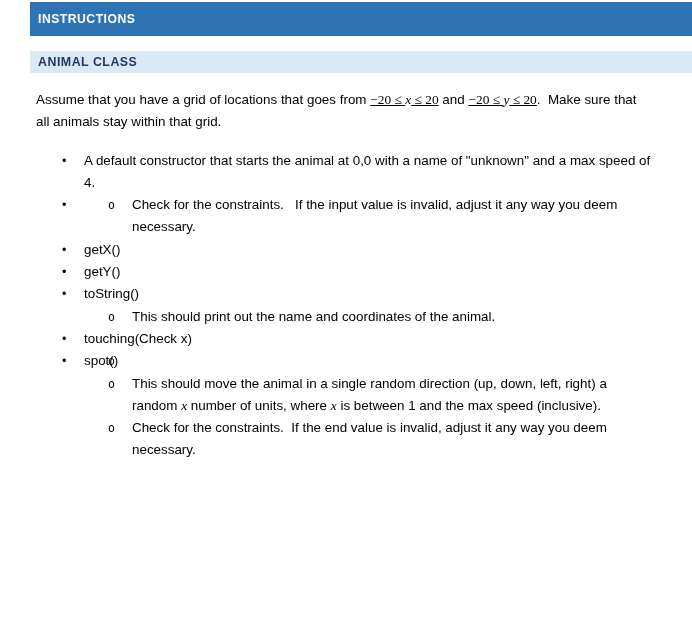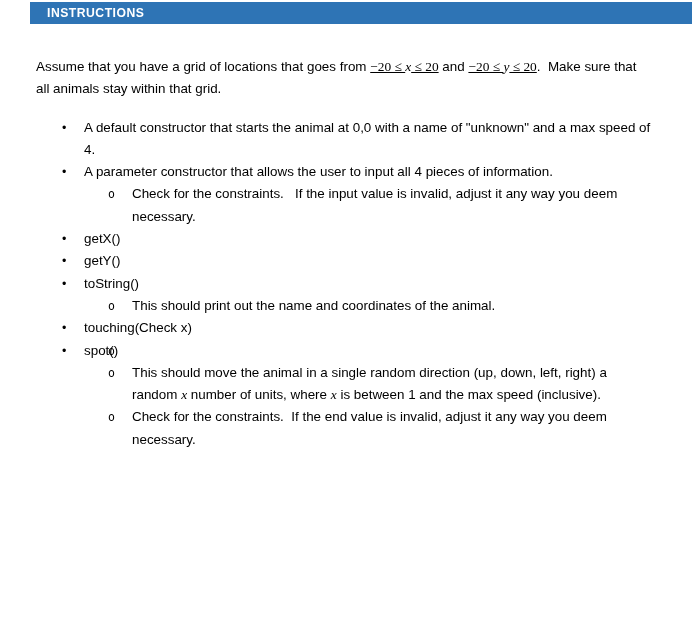--- a/index.html
+++ b/index.html
@@ -10,26 +10,26 @@
     overflow: hidden;
     background: #ffffff;
     font-family: "Liberation Sans", sans-serif;
     font-size: 13.4px;
     line-height: 22.3px;
     color: var(--body-text, #000000);
   }
 
   
   .header-bar {
-    margin: 2px 0 16px 30px;
-    height: 22px;
+    margin: 2px 0 0 30px;
+    height: 34px;
     background: var(--header-bg, #2e74b5);
     display: flex;
     align-items: center;
-    padding-left: 17px;
+    padding-left: 8px;
   }
   .header-title {
     color: var(--header-text, #ffffff);
     font-weight: 700;
     font-size: 12.2px;
     letter-spacing: 0.5px;
     line-height: 14px;
   }
 
   
@@ -72,36 +72,38 @@
 </style>
 </head>
 <body>
 
 <div class="page">
 
   <div class="header-bar">
     <span class="header-title">INSTRUCTIONS</span>
   </div>
 
+  <div class="section-bar">
+    <span class="section-title">ANIMAL CLASS</span>
+  </div>
 
   <div class="doc-body">
 
 
     <p class="para grid"><span>Assume that you have a grid of locations that goes from </span><span class="math">−20 ≤ </span><span class="mvar">x</span><span class="math"> ≤ 20</span><span> and </span><span class="math">−20 ≤ </span><span class="mvar">y</span><span class="math"> ≤ 20</span><span>.  Make sure that all animals stay within that grid.</span></p>
 
     <div class="list">
 
       <div class="li l1">
         <span class="marker">•</span>
         <span class="text">A default constructor that starts the animal at 0,0 with a name of "unknown" and a max speed of 4.</span>
       </div>
 
       <div class="li l1">
         <span class="marker">•</span>
-        <span class="text">A parameter constructor that allows the user to input all 4 pieces of information.</span>
       </div>
 
       <div class="li l2">
         <span class="marker">o</span>
         <span class="text">Check for the constraints.   If the input value is invalid, adjust it any way you deem necessary.</span>
       </div>
 
       <div class="li l1">
         <span class="marker">•</span>
         <span class="text">getX()</span>

